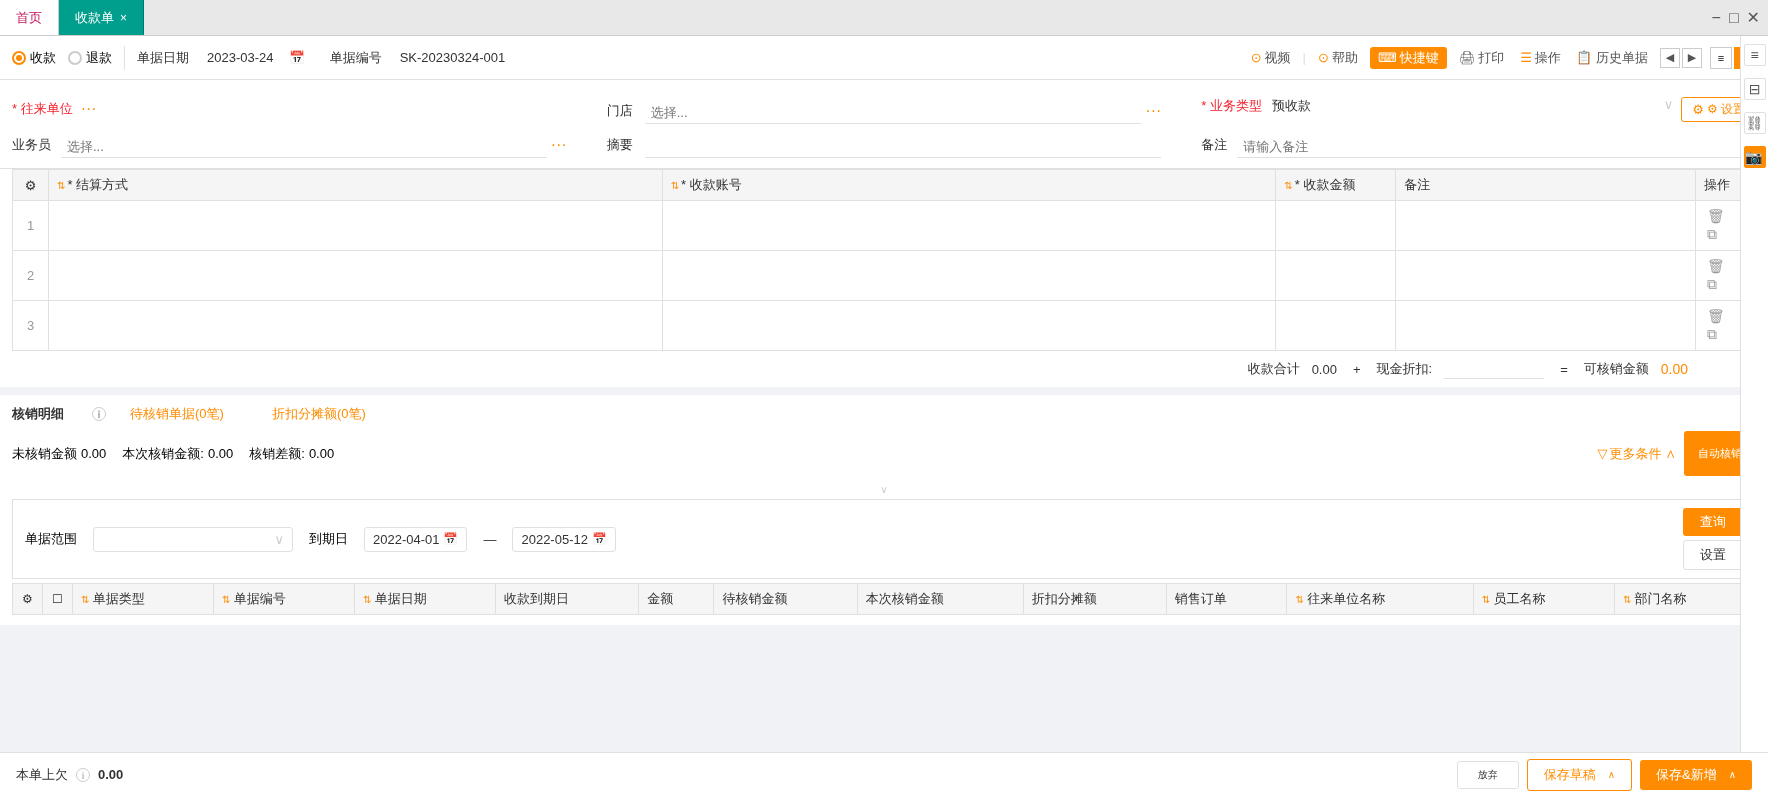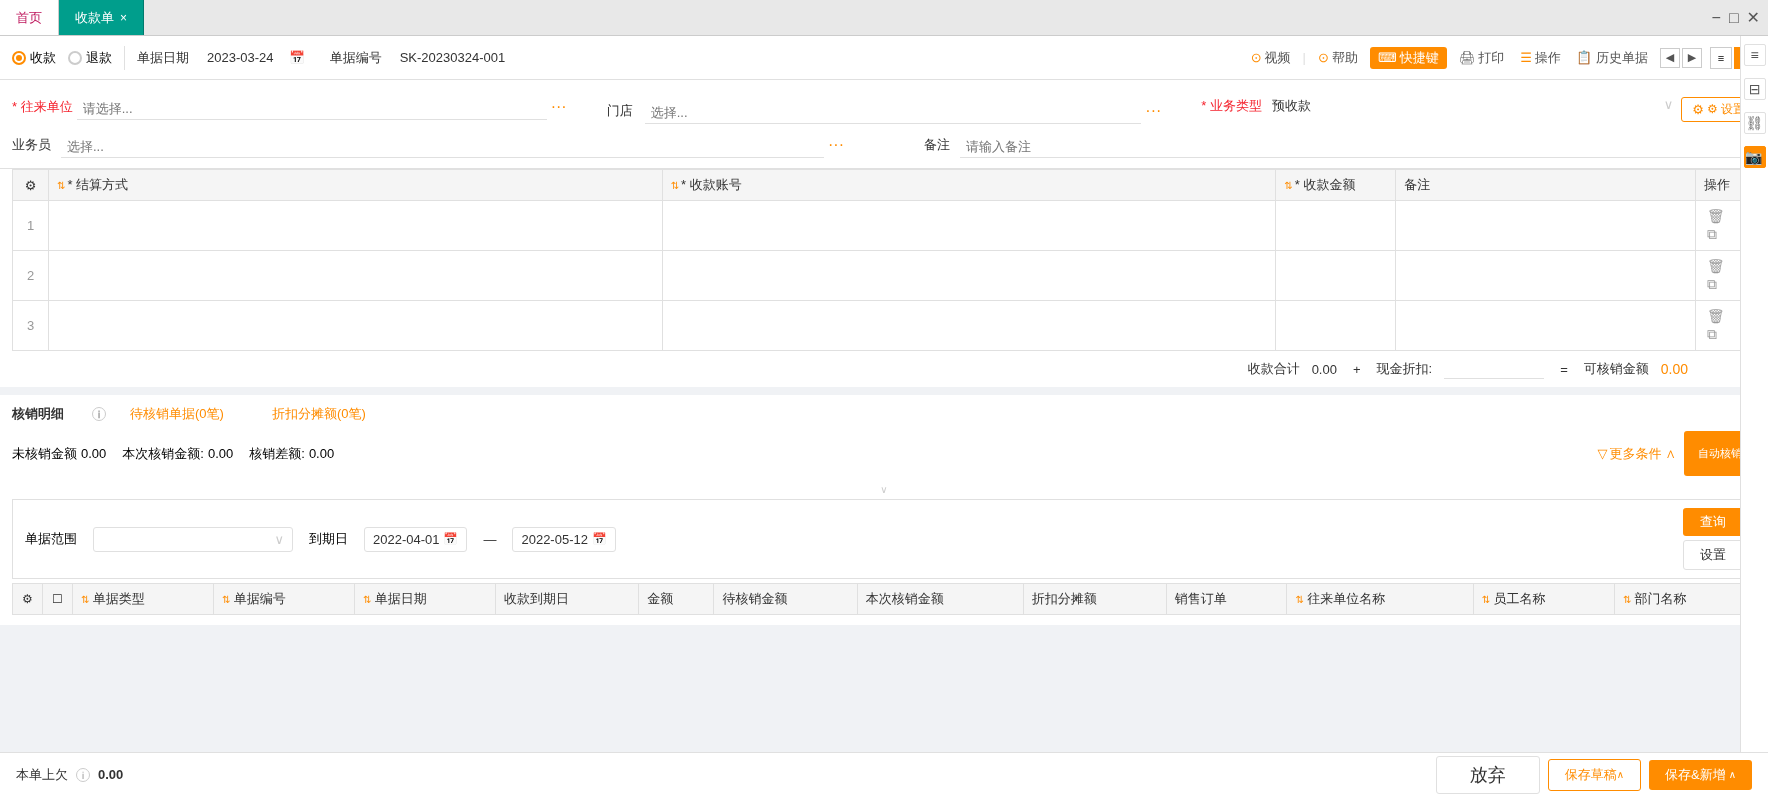--- a/index.html
+++ b/index.html
@@ -83,23 +83,23 @@
     .set-btn { background: #fff; color: #333; border: 1px solid #e0e0e0; border-radius: 3px; padding: 5px 16px; cursor: pointer; font-size: 13px; }
 
     
     .bottom-table { width: 100%; border-collapse: collapse; }
     .bottom-table th { background: #f5f5f5; border: 1px solid #e0e0e0; padding: 6px 8px; text-align: left; font-weight: normal; color: #333; white-space: nowrap; font-size: 12px; }
 
     
     .footer { position: fixed; bottom: 0; left: 0; right: 0; background: #fff; border-top: 1px solid #e0e0e0; height: 44px; display: flex; align-items: center; padding: 0 16px; gap: 12px; z-index: 100; }
     .footer-info { display: flex; align-items: center; gap: 4px; color: #333; }
     .footer-right { margin-left: auto; display: flex; align-items: center; gap: 8px; }
-    .abandon-btn { background: #fff; color: #333; border: 1px solid #e0e0e0; border-radius: 3px; padding: 6px 33px; cursor: pointer; font-size: 18px; }
-    .save-draft-btn { background: #fff; color: #ff8c00; border: 1px solid #ff8c00; border-radius: 3px; padding: 6px 16px; cursor: pointer; font-size: 13px; display: flex; align-items: center; gap: 0; }
-    .save-new-btn { background: #ff8c00; color: #fff; border: none; border-radius: 3px; padding: 6px 16px; cursor: pointer; font-size: 13px; display: flex; align-items: center; gap: 3px; }
+    .abandon-btn { background: #fff; color: #333; border: 1px solid #e0e0e0; border-radius: 3px; padding: 6px 20px; cursor: pointer; font-size: 10px; }
+    .save-draft-btn { background: #fff; color: #ff8c00; border: 1px solid #ff8c00; border-radius: 3px; padding: 6px 16px; cursor: pointer; font-size: 13px; display: flex; align-items: center; gap: 12px; }
+    .save-new-btn { background: #ff8c00; color: #fff; border: none; border-radius: 3px; padding: 6px 16px; cursor: pointer; font-size: 13px; display: flex; align-items: center; gap: 12px; }
     .btn-arrow { font-size: 10px; }
 
     
     .right-sidebar { position: fixed; right: 0; top: 36px; bottom: 44px; width: 28px; background: #fff; border-left: 1px solid #e0e0e0; display: flex; flex-direction: column; align-items: center; padding-top: 8px; gap: 12px; z-index: 50; }
     .sidebar-icon { width: 22px; height: 22px; display: flex; align-items: center; justify-content: center; cursor: pointer; color: #555; font-size: 14px; border: 1px solid #e0e0e0; border-radius: 2px; }
     .sidebar-icon.orange { background: #ff8c00; color: #fff; border-color: #ff8c00; }
 
     
     .info-icon { display: inline-flex; align-items: center; justify-content: center; width: 14px; height: 14px; border-radius: 50%; border: 1px solid #ccc; color: #999; font-size: 10px; cursor: pointer; margin-left: 4px; }
   </style>
@@ -173,21 +173,20 @@
       <div class="layout-btn active">⊞</div>
     </div>
   </div>
 </div>
 
 <div style="background:#fff; padding: 8px 12px 4px 12px; border-bottom: 1px solid #e0e0e0;">
 
   <div class="form-row">
     <div class="field-group" style="flex:2;">
       <span class="lbl">* 往来单位</span>
-      <input class="inp" type="text" style="color: rgb(187, 187, 187);" placeholder="请选择...">
       <span class="more-btn">···</span>
     </div>
     <div style="width:40px;"></div>
     <div class="field-group" style="flex:2;margin-top:8px;">
       <span class="lbl plain">门店</span>
       <input class="inp" type="text" style="color: rgb(187, 187, 187); margin-left: 8px;" placeholder="选择...">
       <span class="more-btn">···</span>
     </div>
     <div style="width:40px;"></div>
     <div class="field-group" style="flex:2;">
@@ -201,20 +200,24 @@
     </div>
   </div>
 
   <div class="form-row">
     <div class="field-group" style="flex:2;">
       <span class="lbl plain">业务员</span>
       <input class="inp" type="text" style="color: rgb(187, 187, 187); margin-left: 6px;" placeholder="选择...">
       <span class="more-btn">···</span>
     </div>
     <div style="width:40px;"></div>
+    <div class="field-group" style="flex:2;">
+      <span class="lbl plain">摘要</span>
+      <input class="inp" type="text" style="color: rgb(187, 187, 187); margin-left: 8px;">
+    </div>
     <div style="width:40px;"></div>
     <div class="field-group" style="flex:2;">
       <span class="lbl plain">备注</span>
       <input class="inp" type="text" style="color: rgb(187, 187, 187); margin-left: 6px;" placeholder="请输入备注">
     </div>
   </div>
 </div>
 
 <div style="background:#fff;padding:0 12px;">
   <table class="data-table">

